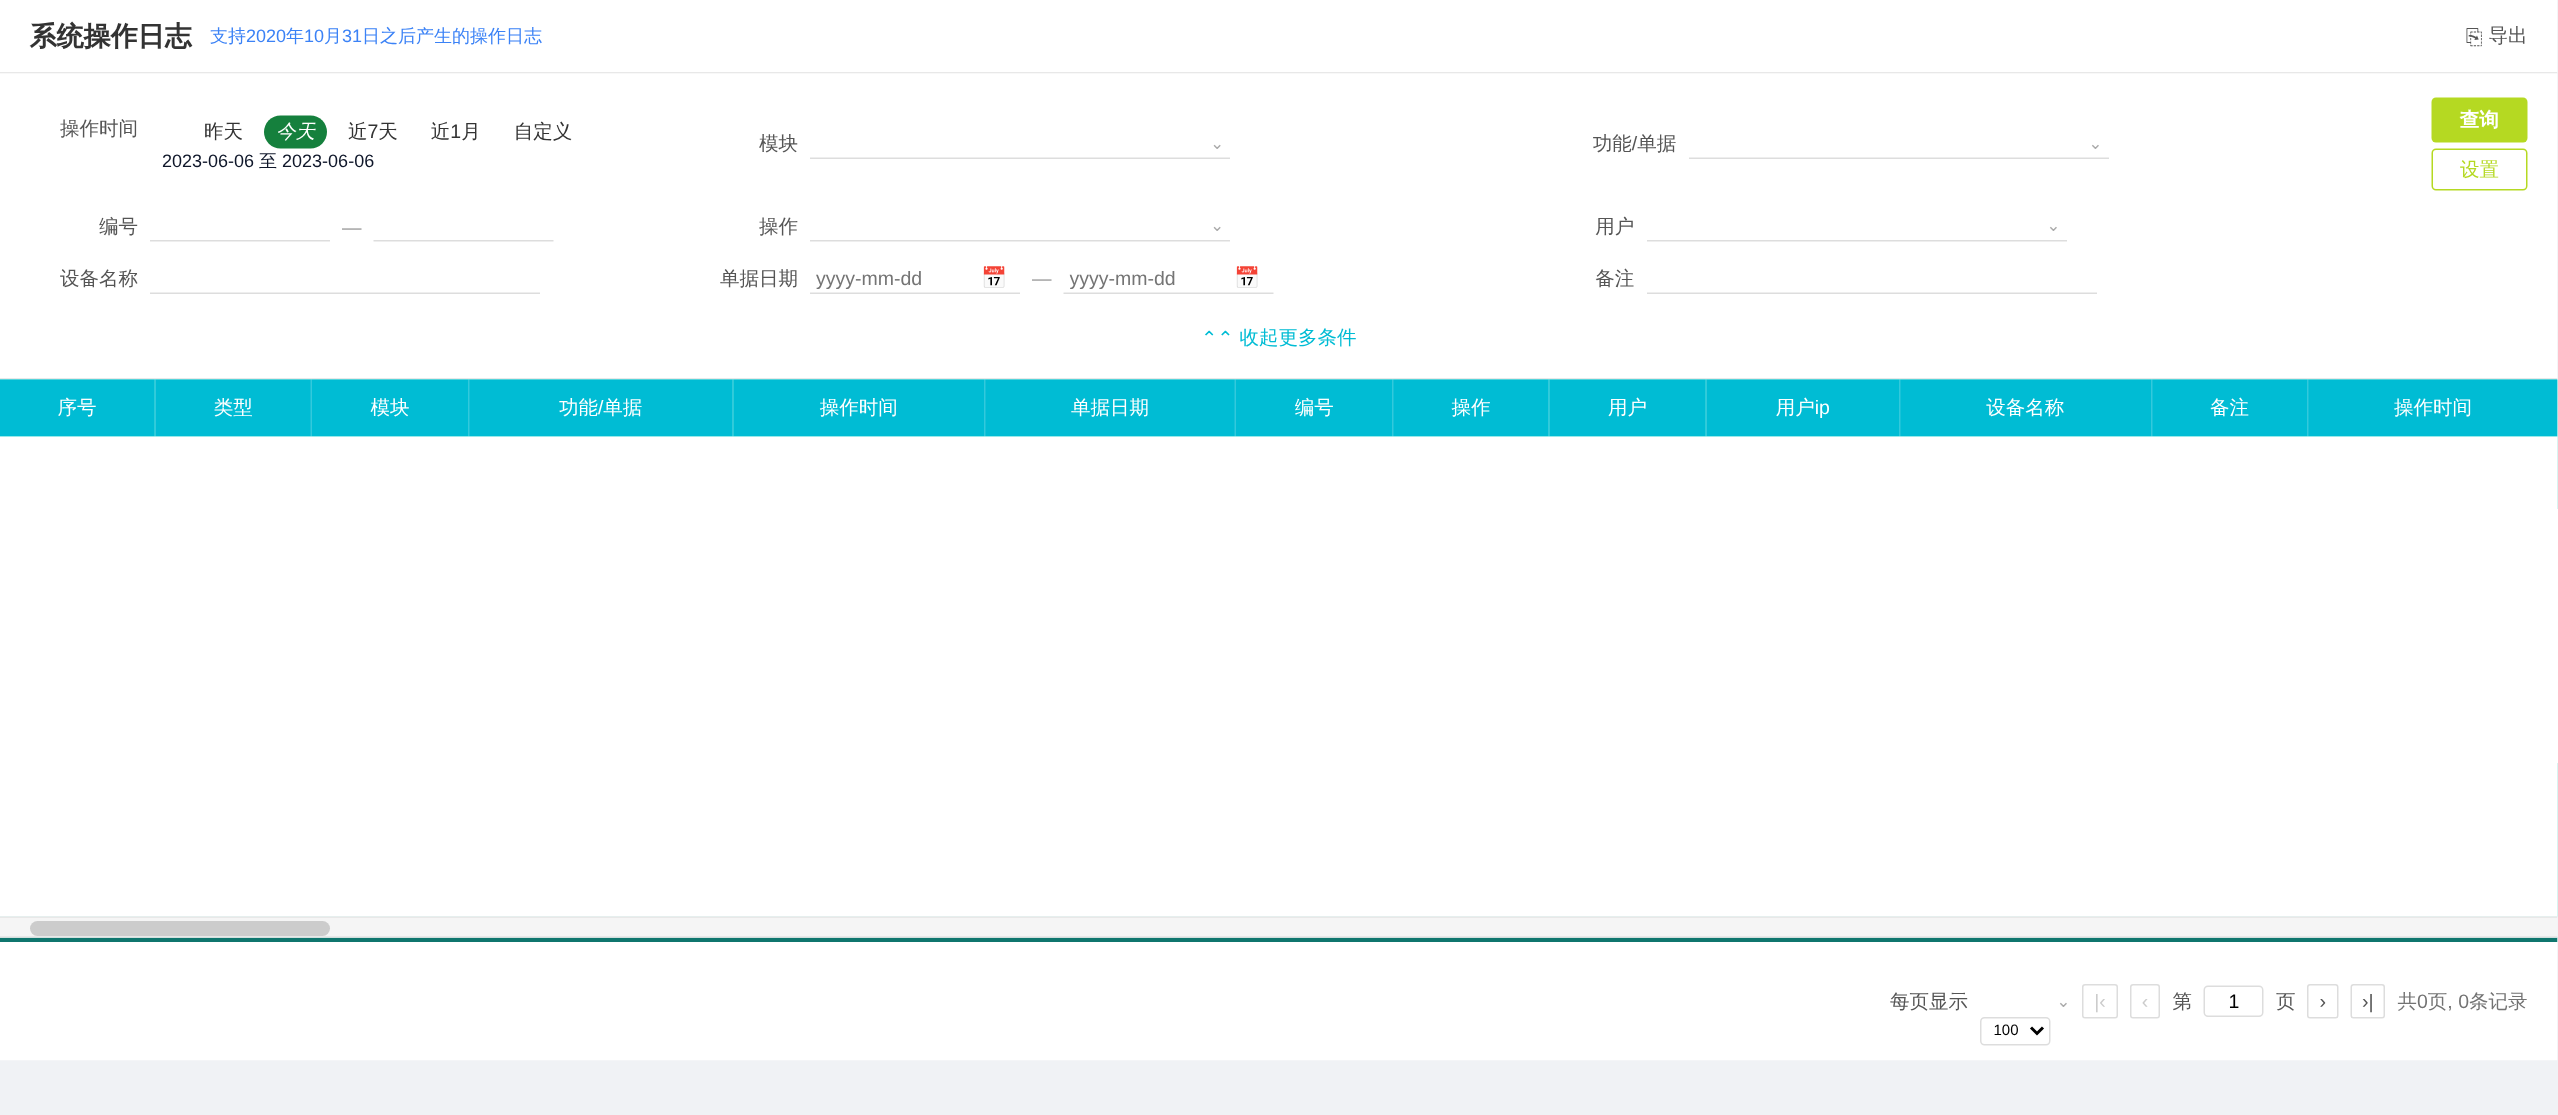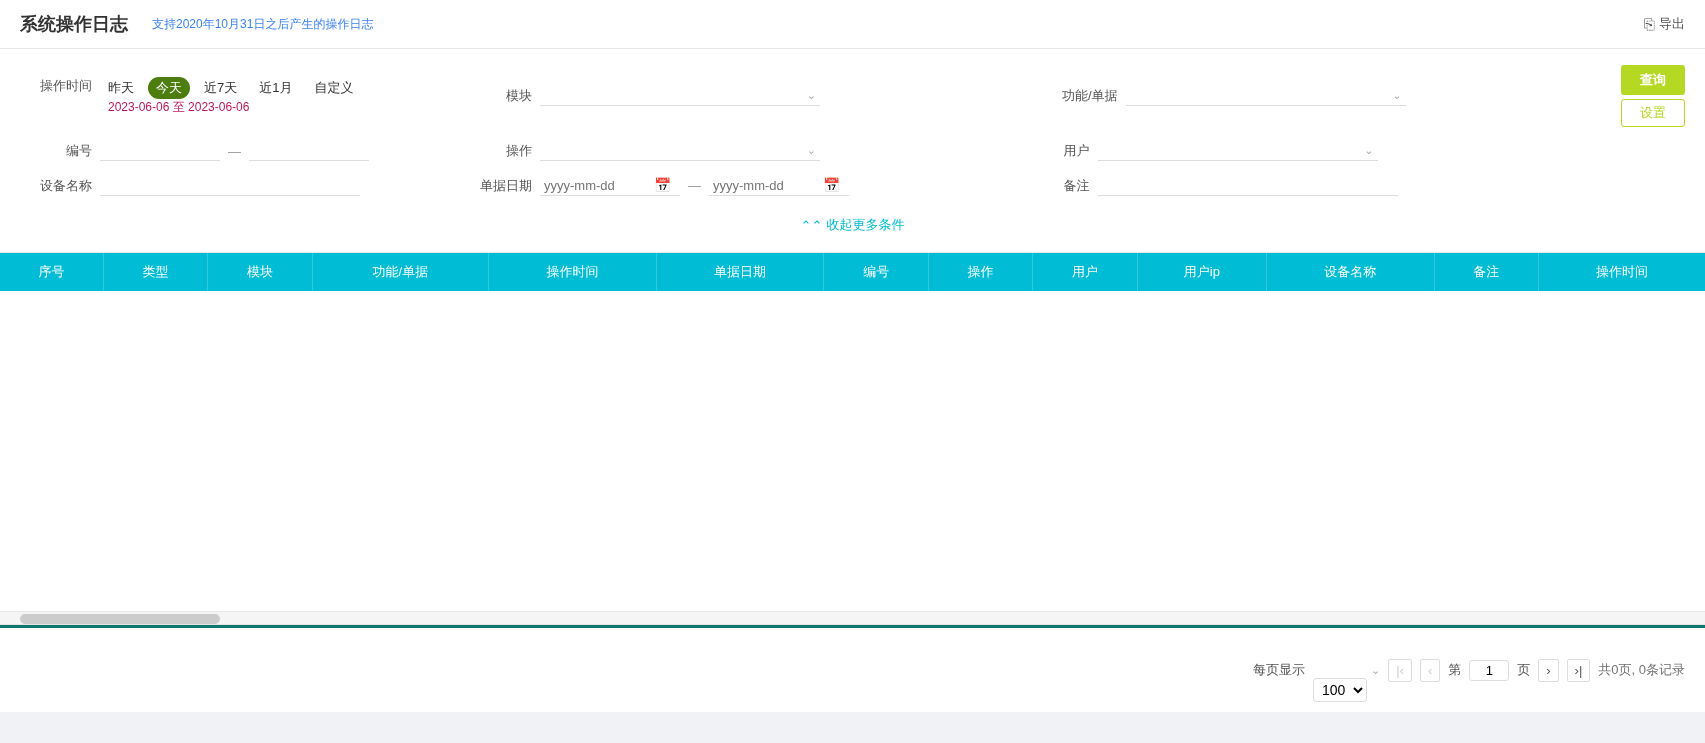--- a/index.html
+++ b/index.html
@@ -50,38 +50,40 @@
       color: #555;
       font-size: 13px;
       flex-shrink: 0;
       text-align: right;
       padding-right: 8px;
     }
     .filter-time-btns {
       display: flex;
       align-items: center;
       gap: 6px;
+      margin-left: 28px;
     }
     .time-btn {
       padding: 2px 8px;
       border: none;
       background: none;
       cursor: pointer;
       font-size: 13px;
       color: #333;
       border-radius: 3px;
     }
     .time-btn.active {
-      background: #4d7c0f;
+      background: #15803d;
       color: #fff;
       border-radius: 12px;
+      font-style: italic;
     }
     .time-range-text {
       font-size: 12px;
-      color: #be185d;
+      color: #0f172a;
       margin-left: 8px;
     }
 
     .filter-select-wrapper {
       display: flex;
       align-items: center;
       border-bottom: 1px solid #ddd;
       min-width: 280px;
       padding: 2px 4px;
       cursor: pointer;
@@ -229,21 +231,21 @@
     }
     .pagination-select-wrapper {
       display: flex;
       align-items: center;
       gap: 4px;
     }
     .pagination-select {
       border: 1px solid #ddd;
       border-radius: 3px;
       padding: 2px 4px;
-      font-size: 14px;
+      font-size: 10px;
       background: #fff;
       cursor: pointer;
       margin-top: 40px;
     }
     .page-nav-btn {
       border: 1px solid #ddd;
       background: #fff;
       padding: 3px 7px;
       cursor: pointer;
       font-size: 13px;
@@ -263,21 +265,21 @@
       font-size: 13px;
     }
     .total-text {
       color: #737373;
     }
   </style>
 </head>
 <body>
 
 <div class="page-header">
-  <div style="display:flex; align-items:center; gap:12px;">
+  <div style="display:flex; align-items:center; ">
     <span class="page-title">系统操作日志</span>
     <span class="page-subtitle">支持2020年10月31日之后产生的操作日志</span>
   </div>
   <button class="export-btn">
     <span style="font-size:14px;">⎘</span>
     <span>导出</span>
   </button>
 </div>
 
 <div class="filter-panel">

